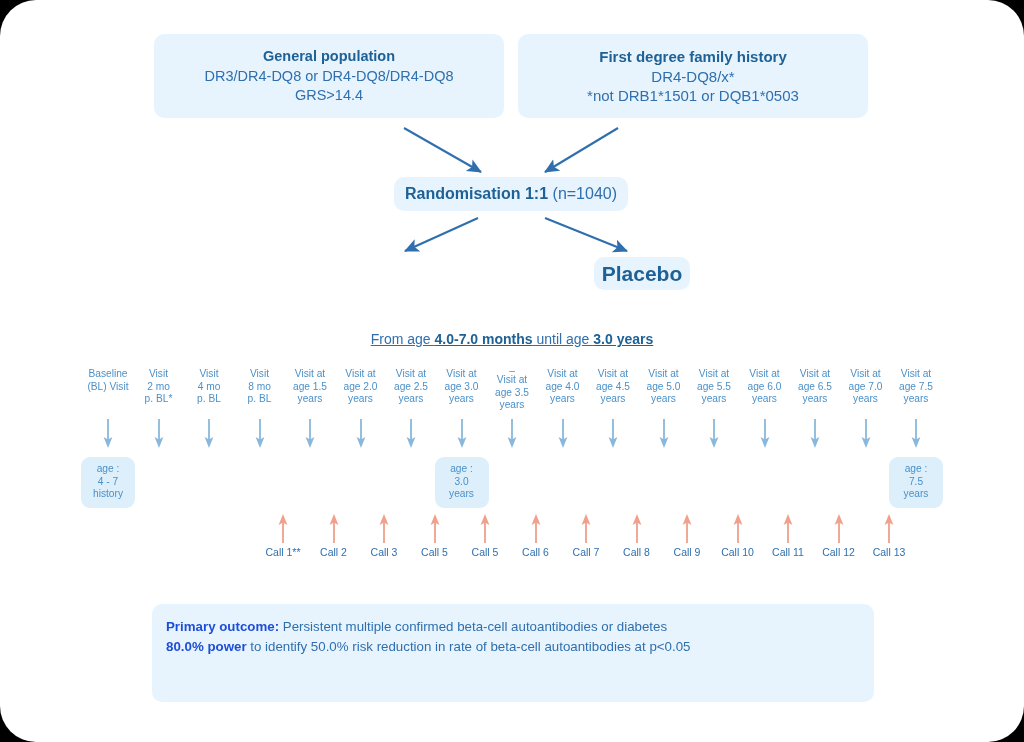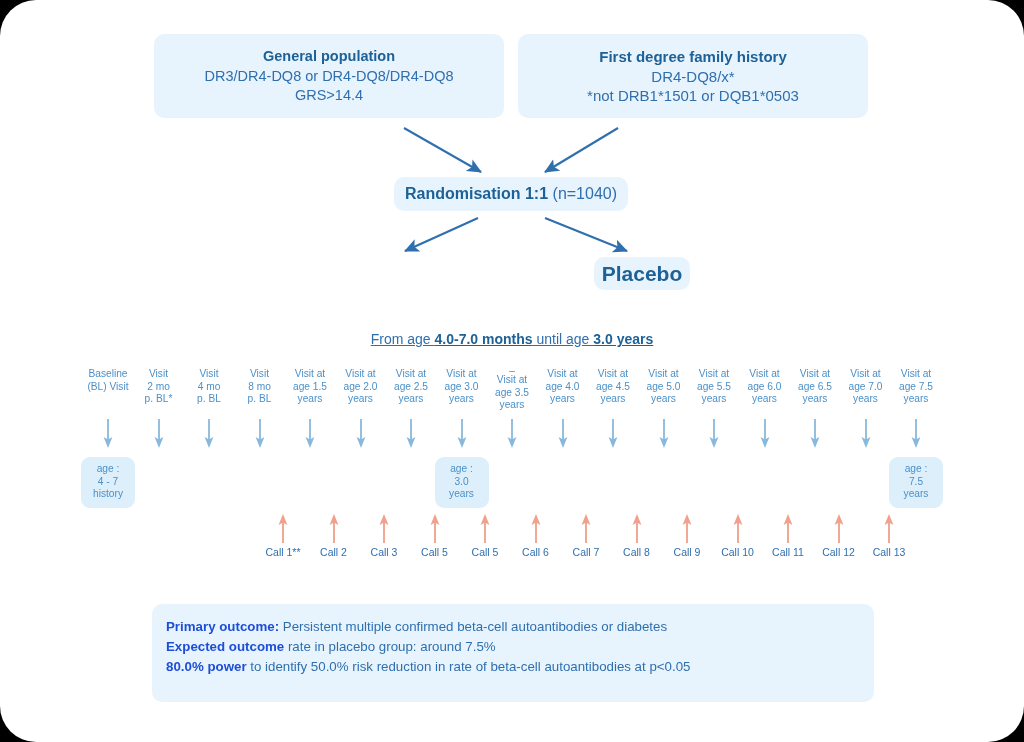--- a/index.html
+++ b/index.html
@@ -515,20 +515,17 @@
           </svg></div>
         <div class="call-label">Call 13</div>
       </div>
     </div>
 
   <div id="outcome-box">
     <div class="outcome-line">
       <span class="b">Primary outcome:</span><span> Persistent multiple confirmed beta-cell autoantibodies or diabetes</span>
     </div>
     <div class="outcome-line">
-      <span class="b">Expected outcome</span><span> rate in placebo group: around 7.5%</span>
-    </div>
-    <div class="outcome-line">
       <span class="b">80.0% power</span><span> to identify 50.0% risk reduction in rate of beta-cell autoantibodies at p&lt;0.05</span>
     </div>
   </div>
 
 </div>
 
 </body></html>

